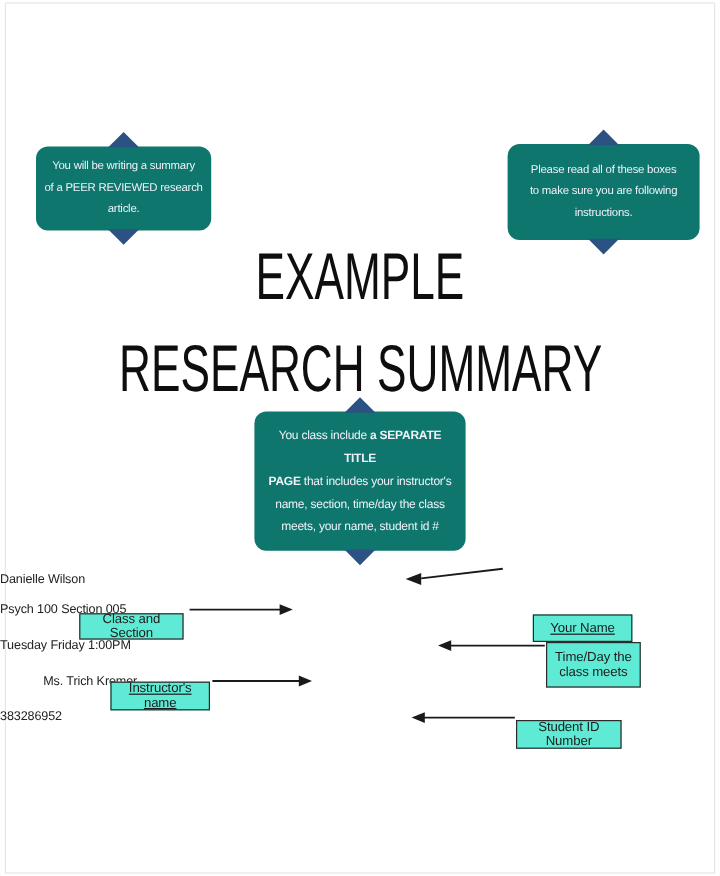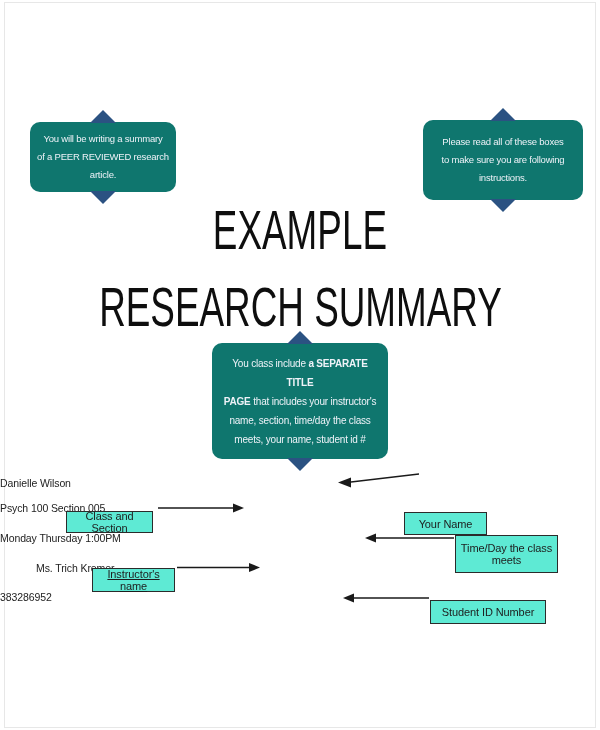--- a/index.html
+++ b/index.html
@@ -79,29 +79,29 @@
     <span class="tri tri-up"></span>
     <div class="callout-text"><span>You class include </span><span style="font-weight:bold">a SEPARATE TITLE
 PAGE</span><span> that includes your instructor's
 name, section, time/day the class
 meets, your name, student id #</span></div>
     <span class="tri tri-down"></span>
   </div>
 
   <div class="value-row" style="top:477px;">Danielle Wilson</div>
   <div class="value-row" style="top:502px;">Psych 100 Section 005</div>
-  <div class="value-row" style="top:532px;">Monday Thursday 1:00PM</div>
+  <div class="value-row" style="top:532px;">Tuesday Friday 1:00PM</div>
   <div class="value-row" style="top:562px;padding-left:36px;">Ms. Trich Kremer</div>
   <div class="value-row" style="top:591px;">383286952</div>
 
   <div class="label-box" style="left:66px;top:495px;width:87px;height:22px;">Class and Section</div>
-  <div class="label-box" style="left:404px;top:496px;width:83px;height:23px;">Your Name</div>
-  <div class="label-box" style="left:455px;top:519px;width:103px;height:38px;">Time/Day the class meets</div>
+  <div class="label-box" style="left:444px;top:496px;width:83px;height:23px;text-decoration:underline;">Your Name</div>
+  <div class="label-box" style="left:455px;top:519px;width:79px;height:38px;">Time/Day the class meets</div>
   <div class="label-box" style="left:92px;top:552px;width:83px;height:24px;text-decoration:underline;">Instructor's name</div>
-  <div class="label-box" style="left:430px;top:584px;width:116px;height:24px;">Student ID Number</div>
+  <div class="label-box" style="left:430px;top:584px;width:88px;height:24px;">Student ID Number</div>
 
   <svg class="arrows" width="600" height="730" viewBox="0 0 600 730">
     <g stroke="#1a1a1a" fill="#1a1a1a">
       <line x1="419" y1="474" x2="351" y2="482" stroke-width="1.6"></line>
       <polygon points="338,482.5 351,477.5 351,487.5" stroke="none"></polygon>
     </g>
     <g stroke="#1a1a1a" fill="#1a1a1a">
       <line x1="158" y1="508" x2="235" y2="508" stroke-width="1.6"></line>
       <polygon points="244,508 233,503.5 233,512.5" stroke="none"></polygon>
     </g>

